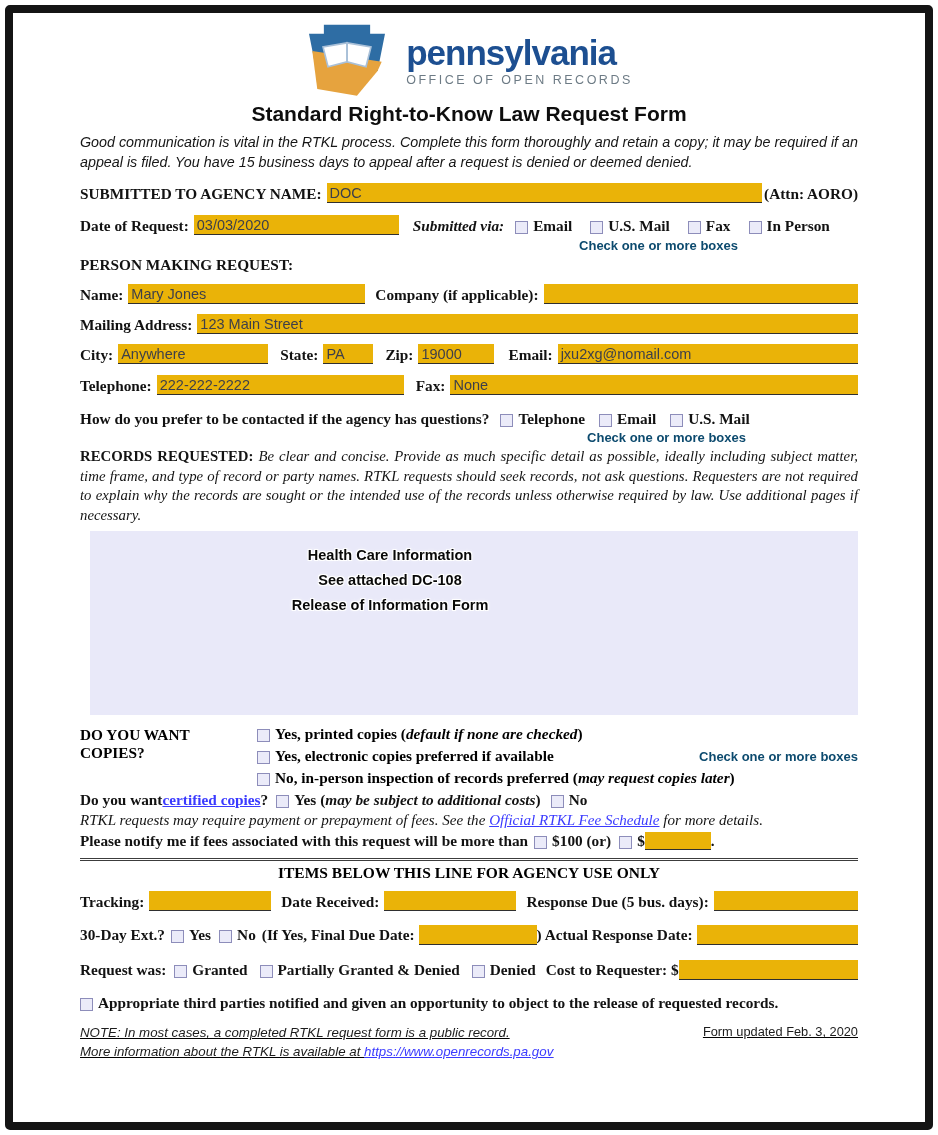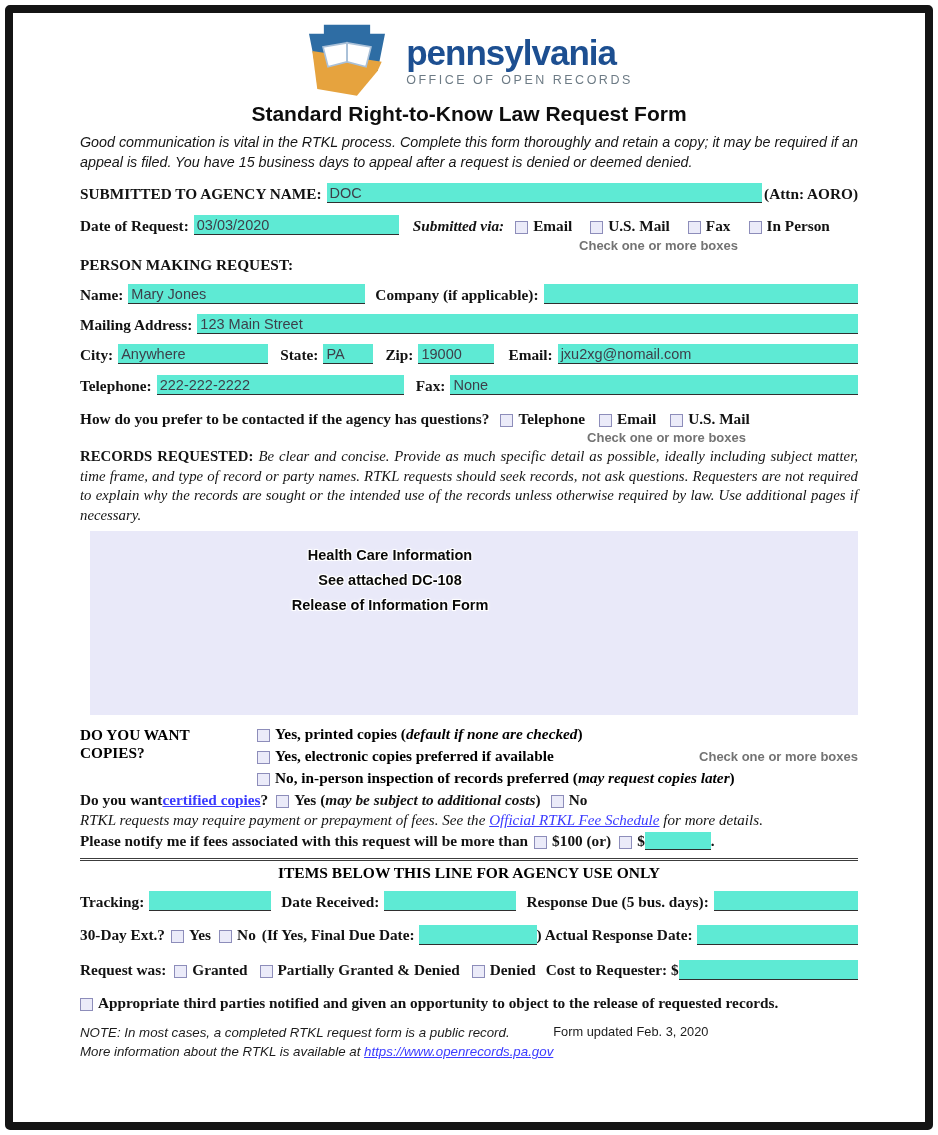--- a/index.html
+++ b/index.html
@@ -10,46 +10,46 @@
   
   .logo-wrap{display:flex;justify-content:center;align-items:center;gap:17px;margin:2px 0 0 0;}
   .logo-text .brand{font-family:"Liberation Sans",sans-serif;font-weight:bold;font-size:35px;color:#1d4f91;line-height:36px;letter-spacing:-1px;}
   .logo-text .sub{font-family:"Liberation Sans",sans-serif;font-size:12.5px;color:#6d7b85;letter-spacing:2.5px;margin-top:2px;}
   .title{font-family:"Liberation Sans",sans-serif;font-weight:bold;font-size:21px;text-align:center;color:#0d0d0d;margin:3px 0 7px 0;}
   .intro{font-family:"Liberation Sans",sans-serif;font-style:italic;font-size:14.3px;line-height:1.38;color:#161616;text-align:justify;margin-bottom:11px;}
 
   
   .row{display:flex;align-items:flex-end;font-size:15.3px;font-weight:bold;color:#121212;white-space:nowrap;}
   .lbl{padding-right:5px;}
-  .field{background:#5eead4;border-bottom:1px solid #2f2f2f;font-family:"Liberation Sans",sans-serif;font-weight:normal;font-size:14.5px;color:#3d3f4a;height:20px;line-height:20px;padding:0 3px;box-sizing:border-box;overflow:hidden;}
+  .field{background:#eab308;border-bottom:1px solid #2f2f2f;font-family:"Liberation Sans",sans-serif;font-weight:normal;font-size:14.5px;color:#3d3f4a;height:20px;line-height:20px;padding:0 3px;box-sizing:border-box;overflow:hidden;}
   .grow{flex:1 1 auto;}
   .cb{display:inline-block;width:13px;height:13px;background:#ebebf9;border:1px solid #8d8dba;box-sizing:border-box;margin-right:5px;position:relative;top:1px;flex:none;}
   .opt{display:flex;align-items:center;}
-  .hint{font-family:"Liberation Sans",sans-serif;font-weight:bold;font-size:13px;color:#737373;
+  .hint{font-family:"Liberation Sans",sans-serif;font-weight:bold;font-size:13px;color:#0c4a6e;
         text-shadow:-1px -1px 0 #fff,1px -1px 0 #fff,-1px 1px 0 #fff,1px 1px 0 #fff,0 0 4px #fff;}
   .it{font-style:italic;}
   a.lnk{color:#3a3aff;text-decoration:underline;cursor:pointer;}
 
   .para{font-size:14.8px;line-height:19.5px;text-align:justify;color:#141414;}
   .para .plabel{font-weight:bold;font-style:normal;}
   .para .pit{font-style:italic;}
 
   .bigbox{margin:6px 0 10px 10px;height:184px;background:#e9e9f9;padding-top:12px;box-sizing:border-box;}
   .bigbox .stamp-line{width:600px;text-align:center;font-family:"Liberation Sans",sans-serif;font-weight:bold;font-size:14.5px;line-height:25px;color:#090909;
         text-shadow:-1px -1px 0 #fff,1px -1px 0 #fff,-1px 1px 0 #fff,1px 1px 0 #fff,0 0 5px #fff;}
 
   .copies{display:flex;align-items:flex-start;margin-bottom:4px;}
   .copies .clabel{width:177px;flex:none;font-weight:bold;font-size:15.3px;padding-top:1px;}
   .copies .optcol{flex:1;}
   .copies .optline{display:flex;align-items:center;font-weight:bold;font-size:15.3px;margin-bottom:4px;white-space:nowrap;}
 
   .divider{border:none;border-top:3px double #3c3c3c;margin:8px 0 3px 0;}
   .agency-title{text-align:center;font-weight:bold;font-size:15.5px;margin-bottom:9px;}
 
-  .footer{display:flex;justify-content:flex-start;align-items:flex-start;margin-top:12px;}
+  .footer{display:flex;justify-content:space-between;align-items:flex-start;margin-top:12px;text-decoration:underline;}
   .footer .notes{font-family:"Liberation Sans",sans-serif;font-style:italic;font-size:13.3px;line-height:1.4;color:#1c1c1c;}
   .footer .updated{font-family:"Liberation Sans",sans-serif;font-size:12.8px;color:#1c1c1c;white-space:nowrap;}
   .mb10{margin-bottom:10px;} .mb11{margin-bottom:11px;} .mb12{margin-bottom:12px;} .mb14{margin-bottom:14px;} .mb15{margin-bottom:15px;}
 </style>
 </head>
 <body>
 
 <div class="page">
 <div class="content">
 

